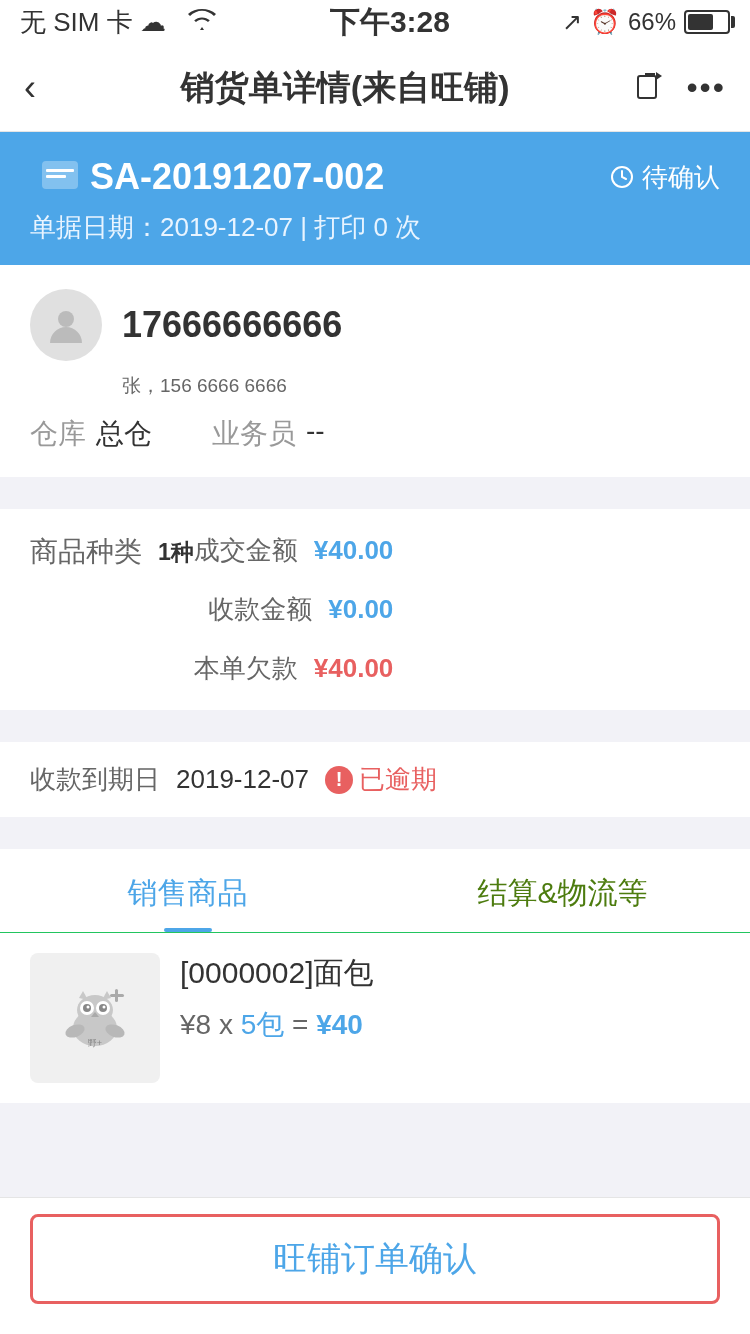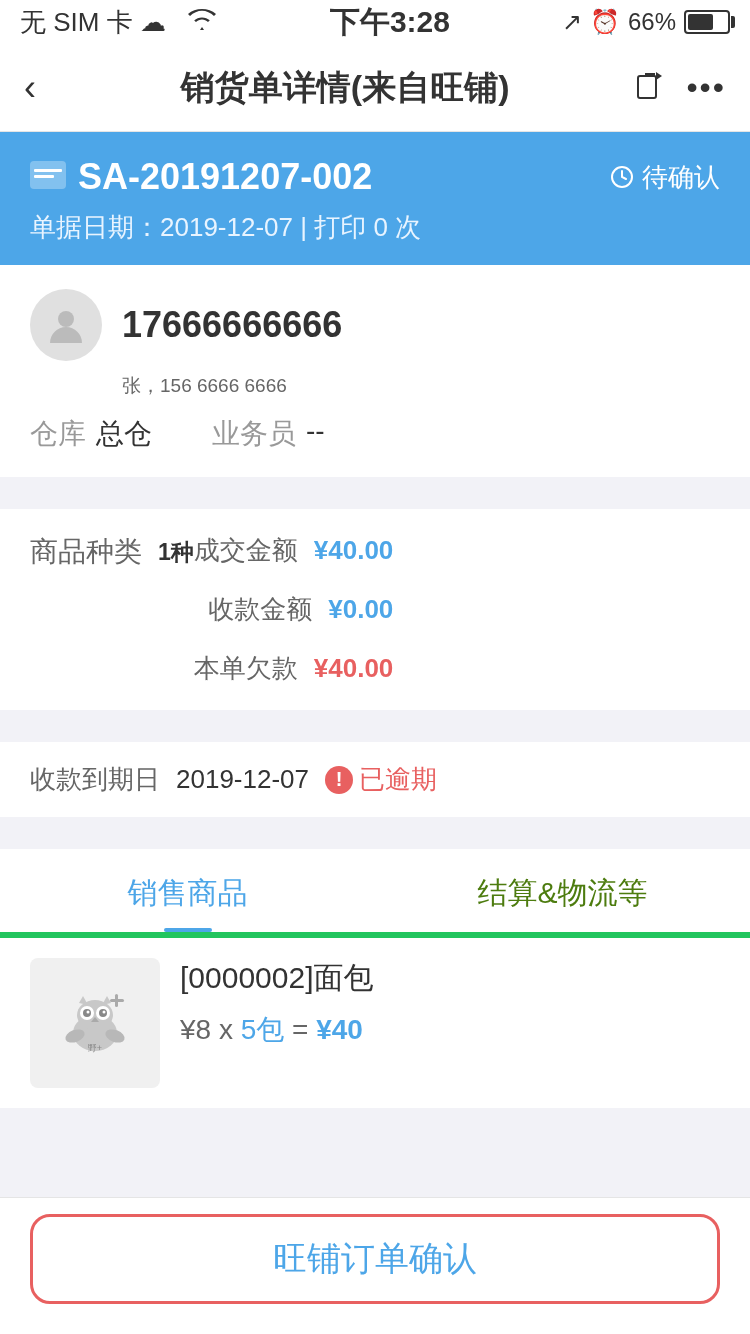--- a/index.html
+++ b/index.html
@@ -57,20 +57,21 @@
       align-items: center;
       margin-bottom: 12px;
     }
     .order-id {
       font-size: 36px;
       font-weight: 700;
       color: #fff;
       display: flex;
       align-items: center;
       gap: 12px;
+      margin-left: 12px;
     }
     .order-id-icon { font-size: 34px; }
     .order-status {
       display: flex;
       align-items: center;
       gap: 8px;
       font-size: 26px;
       color: #fff;
     }
     .order-date { font-size: 26px; color: #e8f4ff; }
@@ -162,21 +163,21 @@
       justify-content: center;
       color: #fff;
       font-size: 20px;
       font-weight: 700;
     }
 
     
     .tabs {
       background: #fff;
       display: flex;
-      border-bottom: 6px solid #22c55e;
+      border-bottom: 1px solid #22c55e;
     }
     .tab {
       flex: 1;
       text-align: center;
       padding: 24px 0 18px;
       font-size: 30px;
       cursor: pointer;
       position: relative;
     }
     .tab.active { color: #4da6e8; }
@@ -233,21 +234,21 @@
       left: 0;
       width: 750px;
       background: #fff;
       padding: 16px 30px 30px;
       border-top: 1px solid #e5e5e5;
     }
     .confirm-btn {
       width: 100%;
       height: 90px;
       border: 3px solid #e86060;
-      border-radius: 20px;
+      border-radius: 8px;
       background: #fff;
       font-size: 34px;
       color: #4da6e8;
       cursor: pointer;
       display: flex;
       align-items: center;
       justify-content: center;
       font-weight: 500;
     }
 

